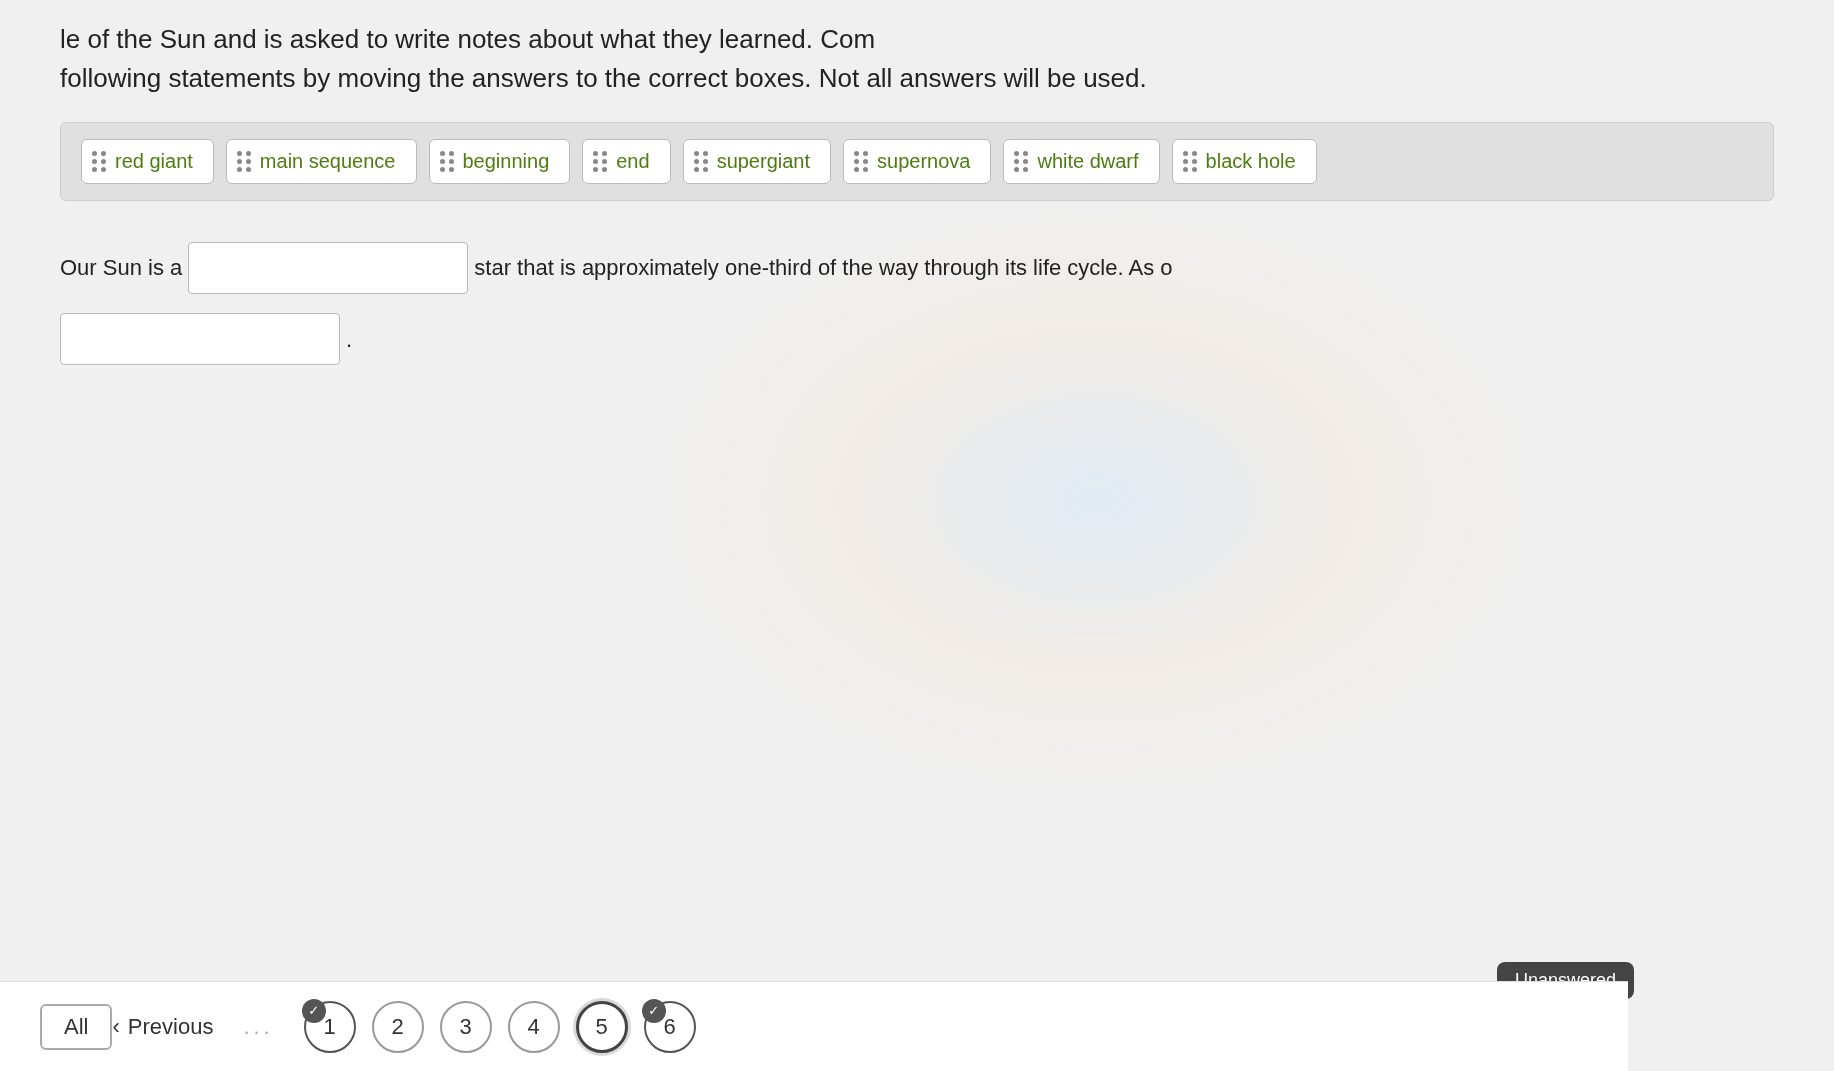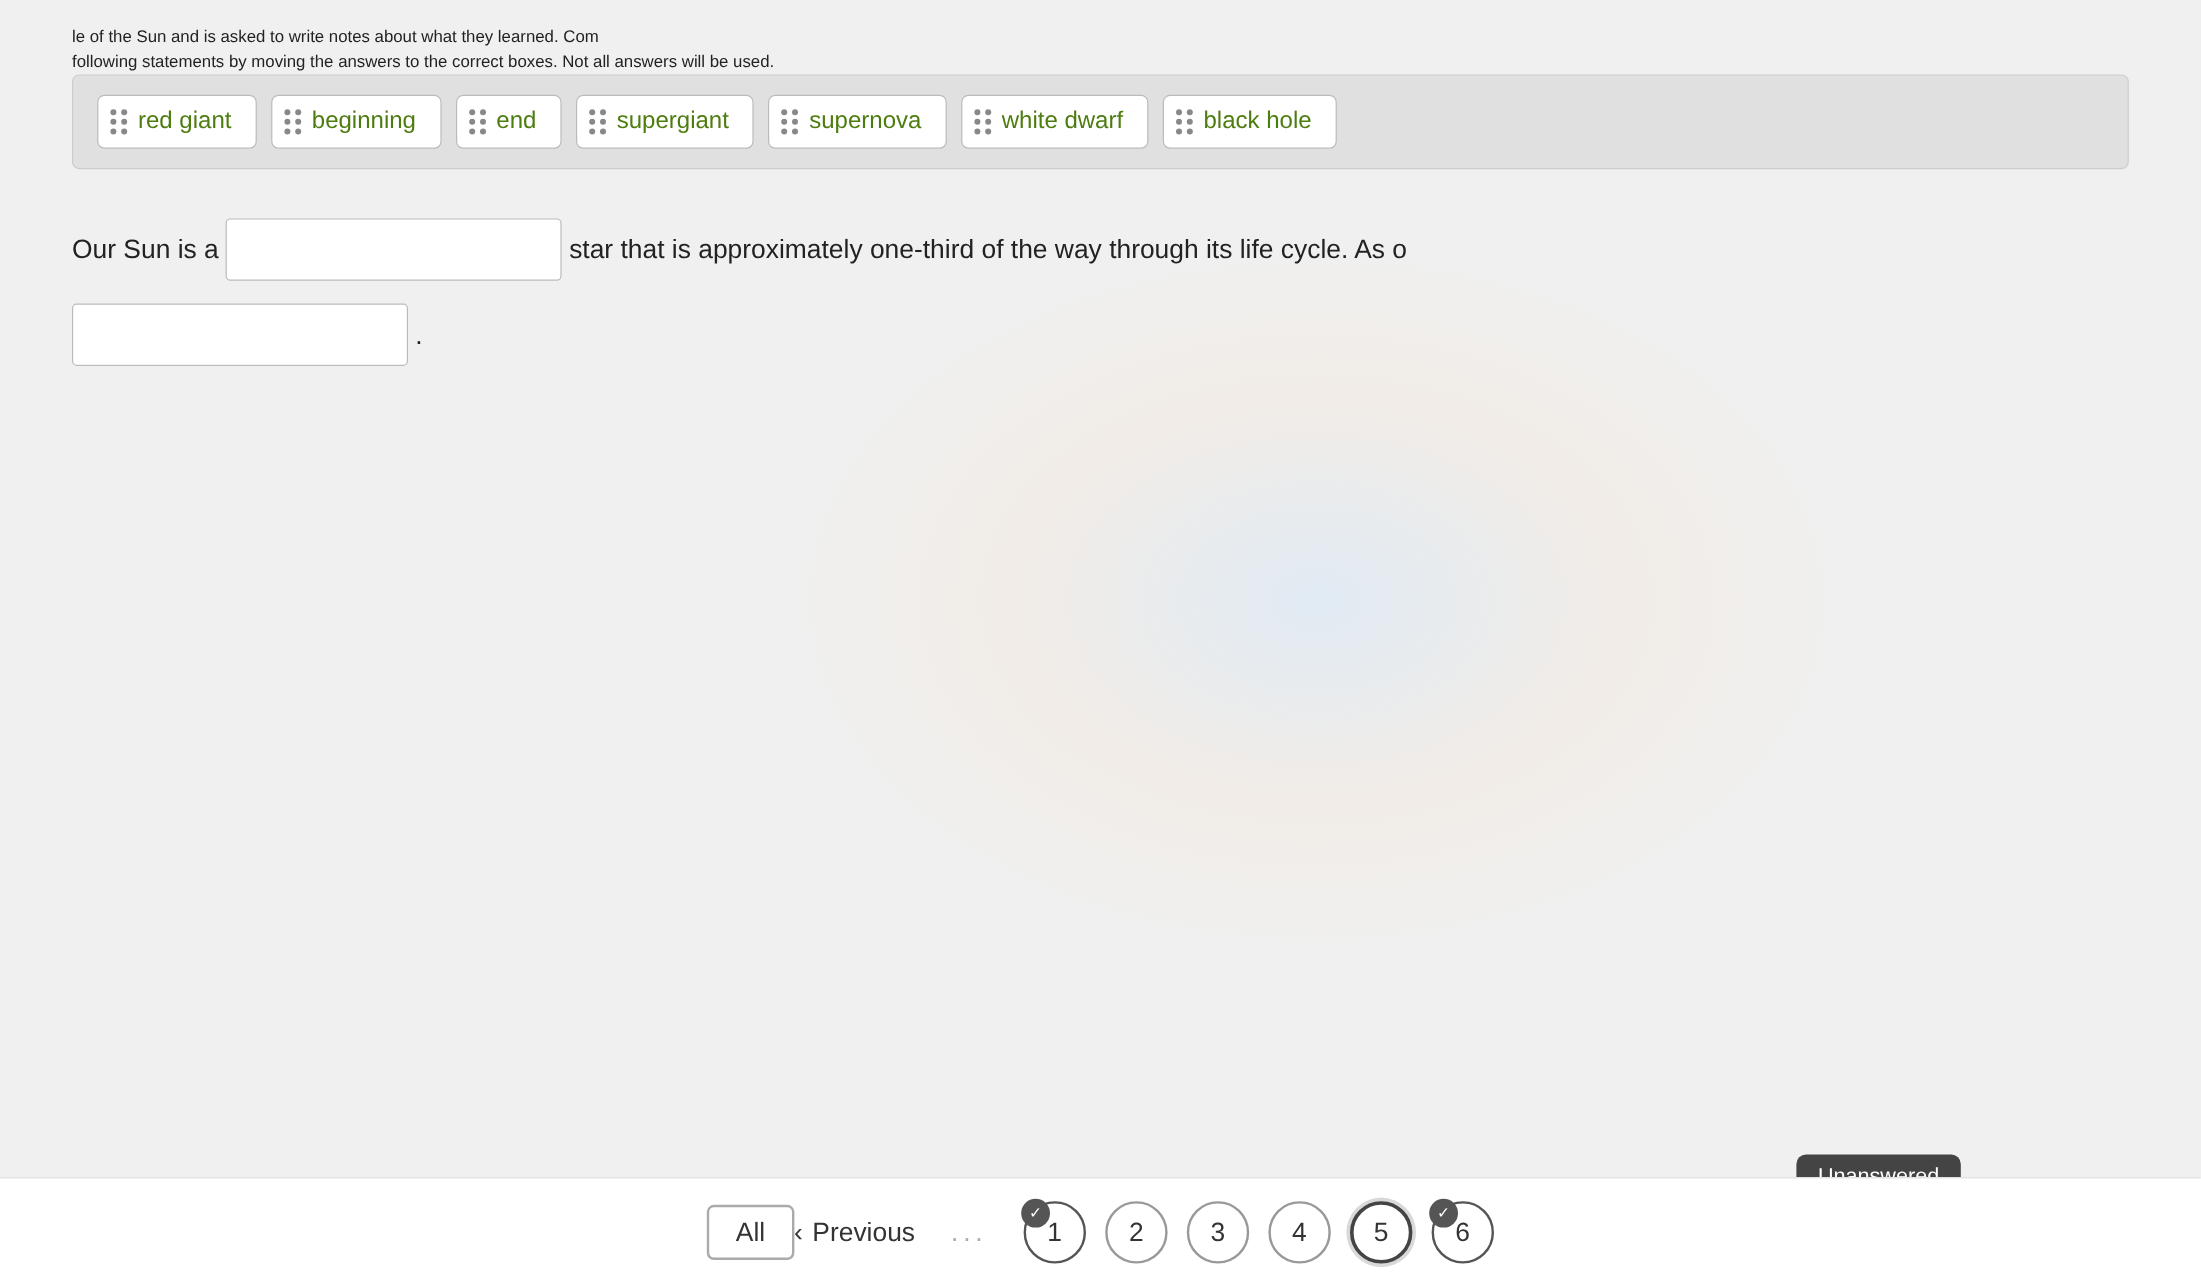--- a/index.html
+++ b/index.html
@@ -29,22 +29,23 @@
       left: 50%;
       transform: translateX(-30%);
       width: 900px;
       height: 600px;
       background: radial-gradient(ellipse at center, rgba(180,220,255,0.25) 0%, rgba(255,200,150,0.1) 40%, transparent 70%);
       pointer-events: none;
       z-index: 0;
     }
 
     .instructions {
-      font-size: 14px;
+      font-size: 26px;
       color: #222;
+      margin-bottom: 24px;
       line-height: 1.5;
       position: relative;
       z-index: 1;
     }
 
     
     .answer-bank {
       background: #e0e0e0;
       border: 1px solid #ccc;
       border-radius: 6px;
@@ -119,27 +120,27 @@
 
     .sentence-text {
       white-space: nowrap;
     }
 
     
     .bottom-bar {
       position: fixed;
       bottom: 0;
       left: 0;
-      width: 1834px;
+      width: 1628px;
       height: 90px;
       background: #fff;
       border-top: 1px solid #ddd;
       display: flex;
       align-items: center;
-      justify-content: center;
+      justify-content: flex-start;
       padding: 0 40px;
       z-index: 10;
     }
 
     .all-button {
       background: #fff;
       border: 2px solid #aaa;
       border-radius: 6px;
       font-size: 22px;
       color: #333;
@@ -263,20 +264,31 @@
     </div>
     <div class="answer-chip">
       <div class="drag-dots">
         <span></span>
           <span></span>
           <span></span>
           <span></span>
           <span></span>
           <span></span>
       </div>
+      <span>main sequence</span>
+    </div>
+    <div class="answer-chip">
+      <div class="drag-dots">
+        <span></span>
+          <span></span>
+          <span></span>
+          <span></span>
+          <span></span>
+          <span></span>
+      </div>
       <span>beginning</span>
     </div>
     <div class="answer-chip">
       <div class="drag-dots">
         <span></span>
           <span></span>
           <span></span>
           <span></span>
           <span></span>
           <span></span>

